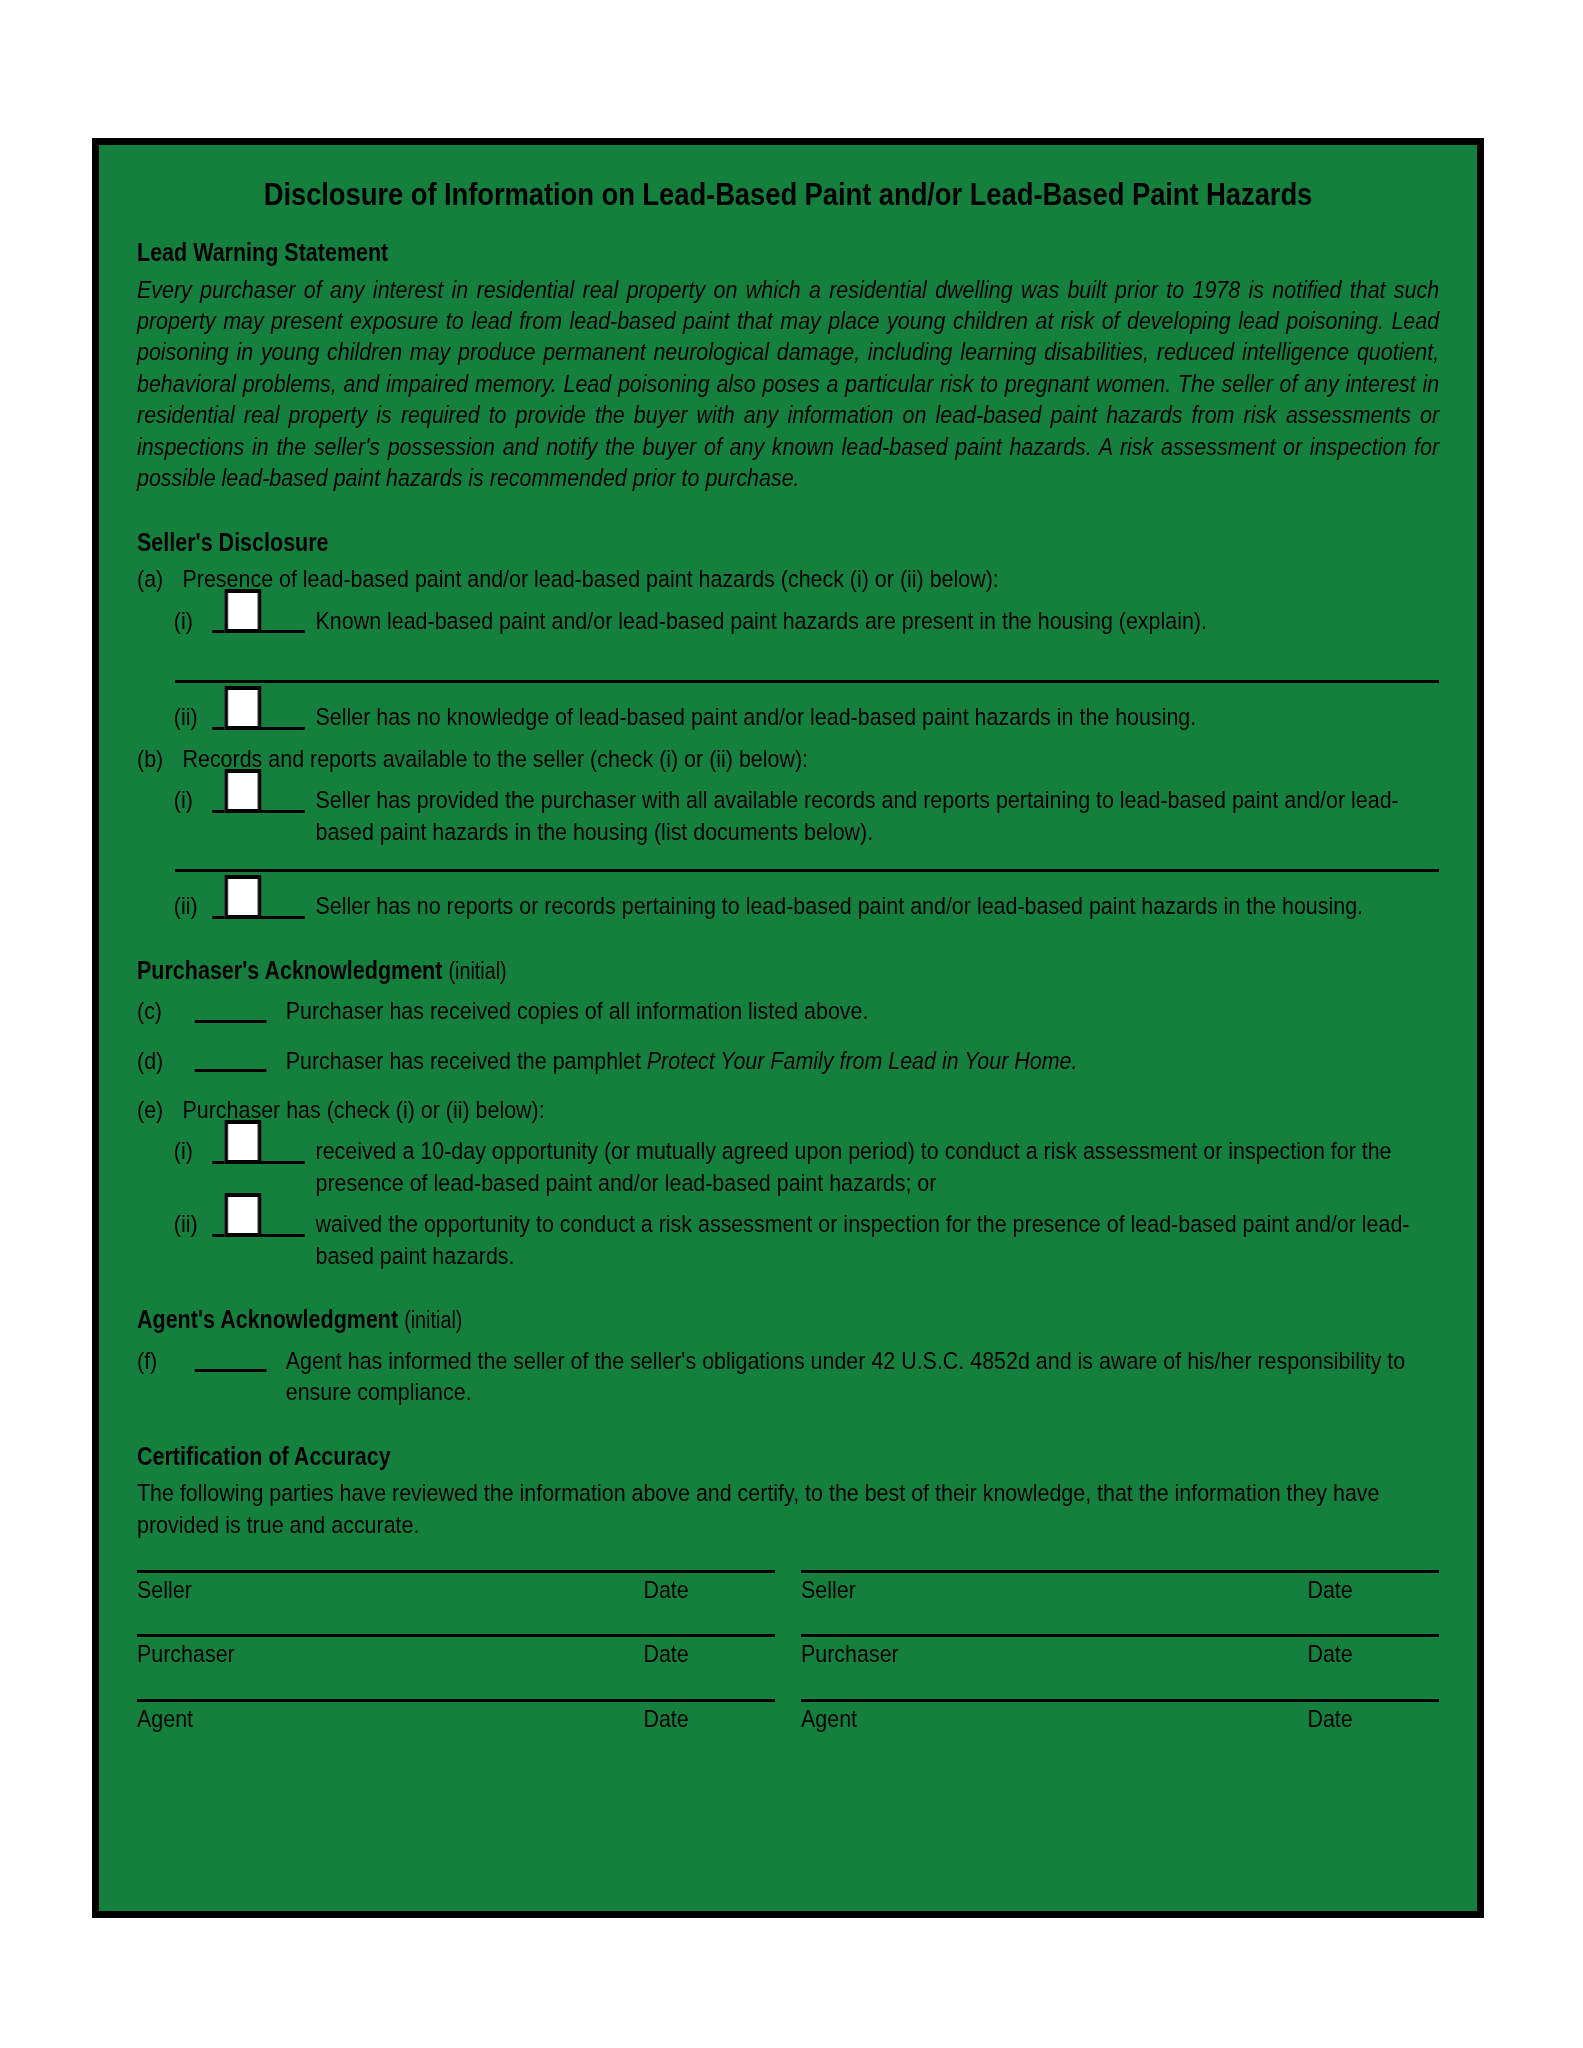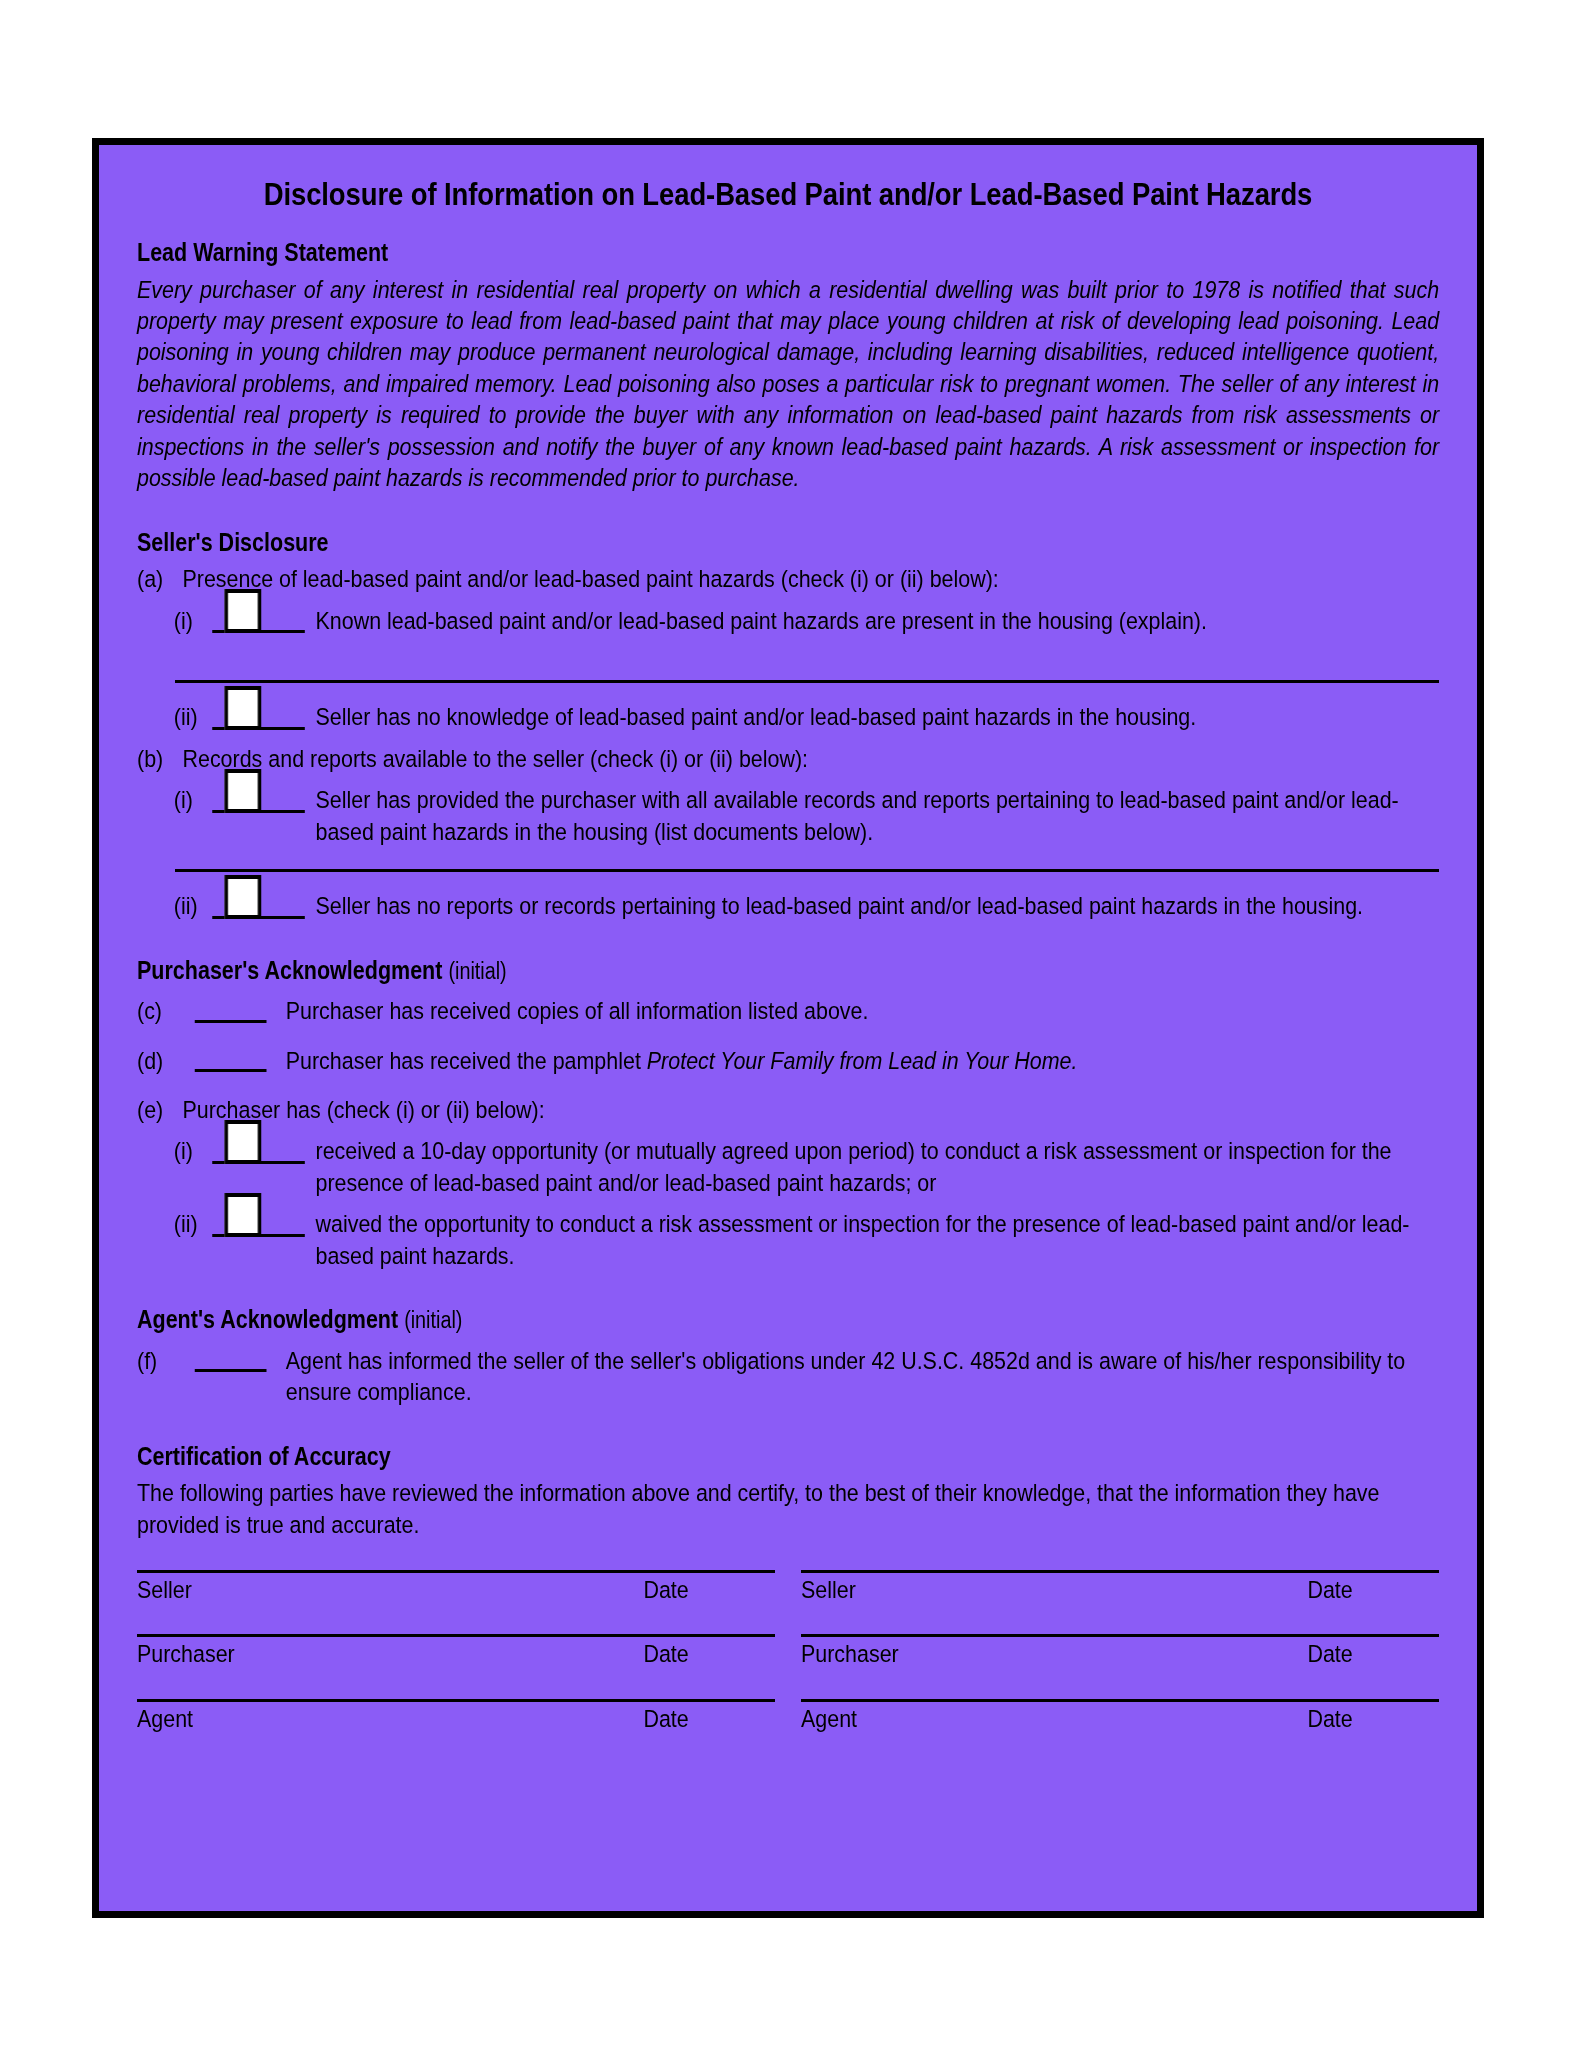--- a/index.html
+++ b/index.html
@@ -17,21 +17,21 @@
   }
 
   
   #page-frame {
     position: absolute;
     left: 92px;
     top: 138px;
     width: 1392px;
     height: 1780px;
     border: 7px solid #000000;
-    background: #8b5cf6;
+    background: #15803d;
     box-sizing: border-box;
   }
   #page-inner {
     position: absolute;
     left: 0;
     top: 0;
     right: 0;
     bottom: 0;
     padding: 22px 38px 0 38px;
     box-sizing: border-box;

